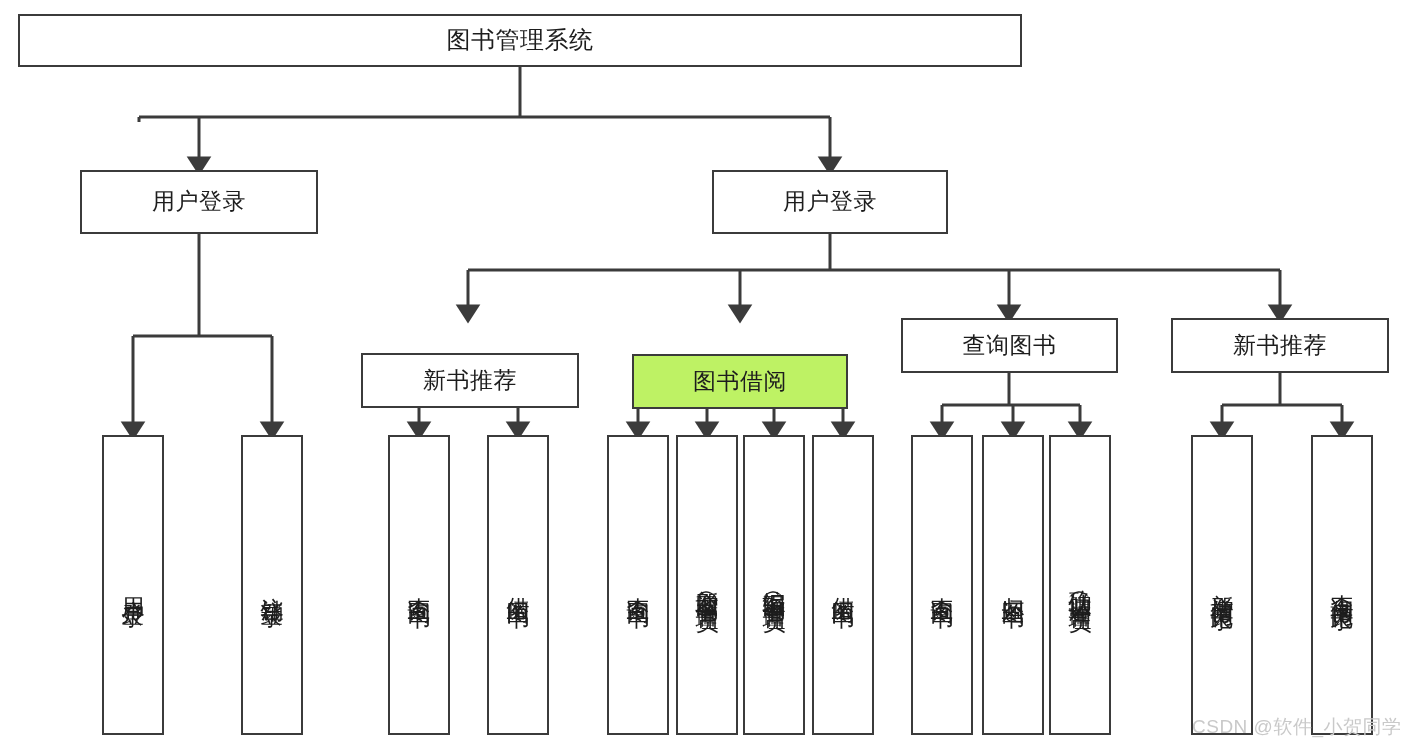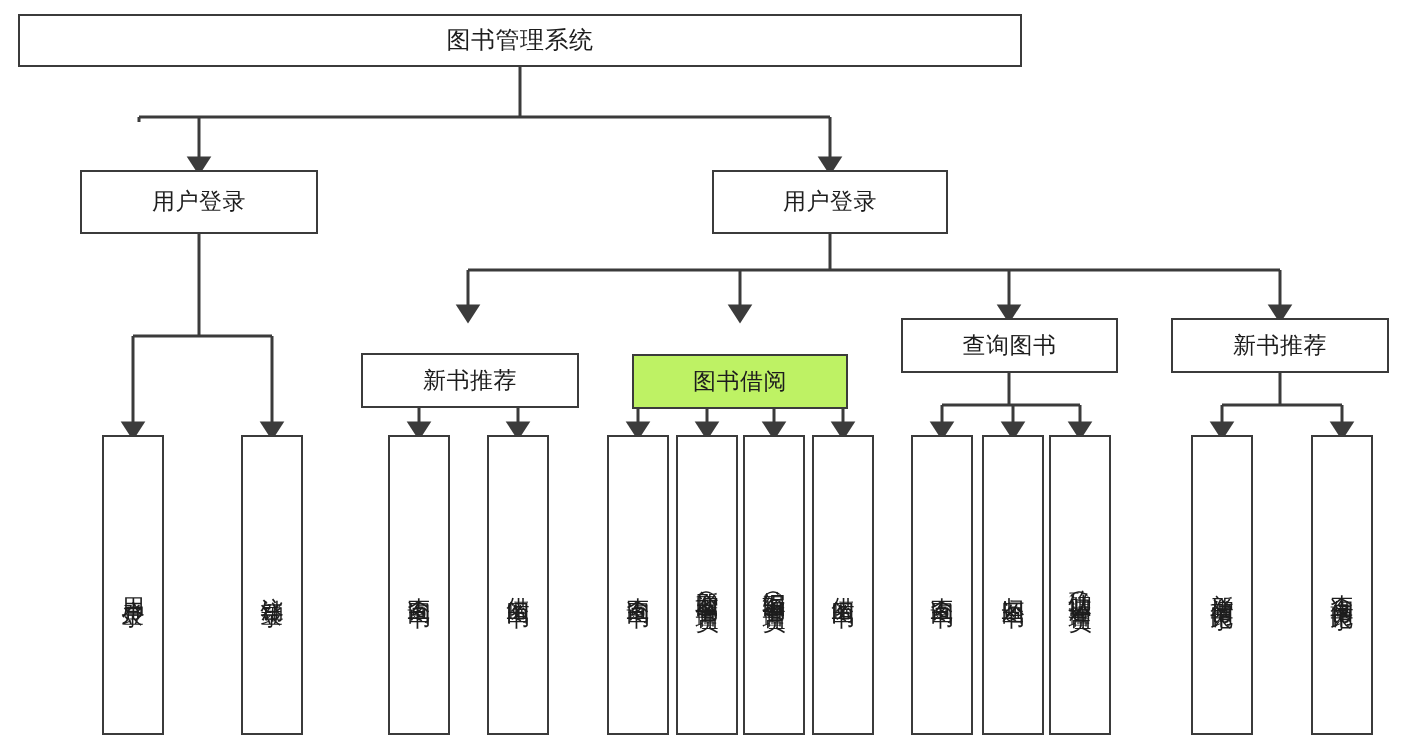--- a/index.html
+++ b/index.html
@@ -140,14 +140,15 @@
   <div class="node vertical" style="left: 743px; top: 435px; width: 62px; height: 300px; border-color: rgb(59, 59, 59); background: rgb(255, 255, 255); color: rgb(29, 29, 29);">编辑图书（管理员）</div>
   <div class="node vertical" style="left: 812px; top: 435px; width: 62px; height: 300px; border-color: rgb(59, 59, 59); background: rgb(255, 255, 255); color: rgb(29, 29, 29);">借阅图书</div>
 
   <div class="node vertical" style="left: 911px; top: 435px; width: 62px; height: 300px; border-color: rgb(59, 59, 59); background: rgb(255, 255, 255); color: rgb(29, 29, 29);">查询图书</div>
   <div class="node vertical" style="left: 982px; top: 435px; width: 62px; height: 300px; border-color: rgb(59, 59, 59); background: rgb(255, 255, 255); color: rgb(29, 29, 29);">归还图书</div>
   <div class="node vertical" style="left: 1049px; top: 435px; width: 62px; height: 300px; border-color: rgb(59, 59, 59); background: rgb(255, 255, 255); color: rgb(29, 29, 29);">确认归还（管理员）</div>
 
   <div class="node vertical" style="left: 1191px; top: 435px; width: 62px; height: 300px; border-color: rgb(59, 59, 59); background: rgb(255, 255, 255); color: rgb(29, 29, 29);">新增借阅记录</div>
   <div class="node vertical" style="left: 1311px; top: 435px; width: 62px; height: 300px; border-color: rgb(59, 59, 59); background: rgb(255, 255, 255); color: rgb(29, 29, 29);">查询借阅记录</div>
 
+  <div class="watermark" style="left: 1192px; top: 714px; color: rgb(201, 201, 201);">CSDN @软件_小贺同学</div>
 
 </div>
 
 </body></html>

